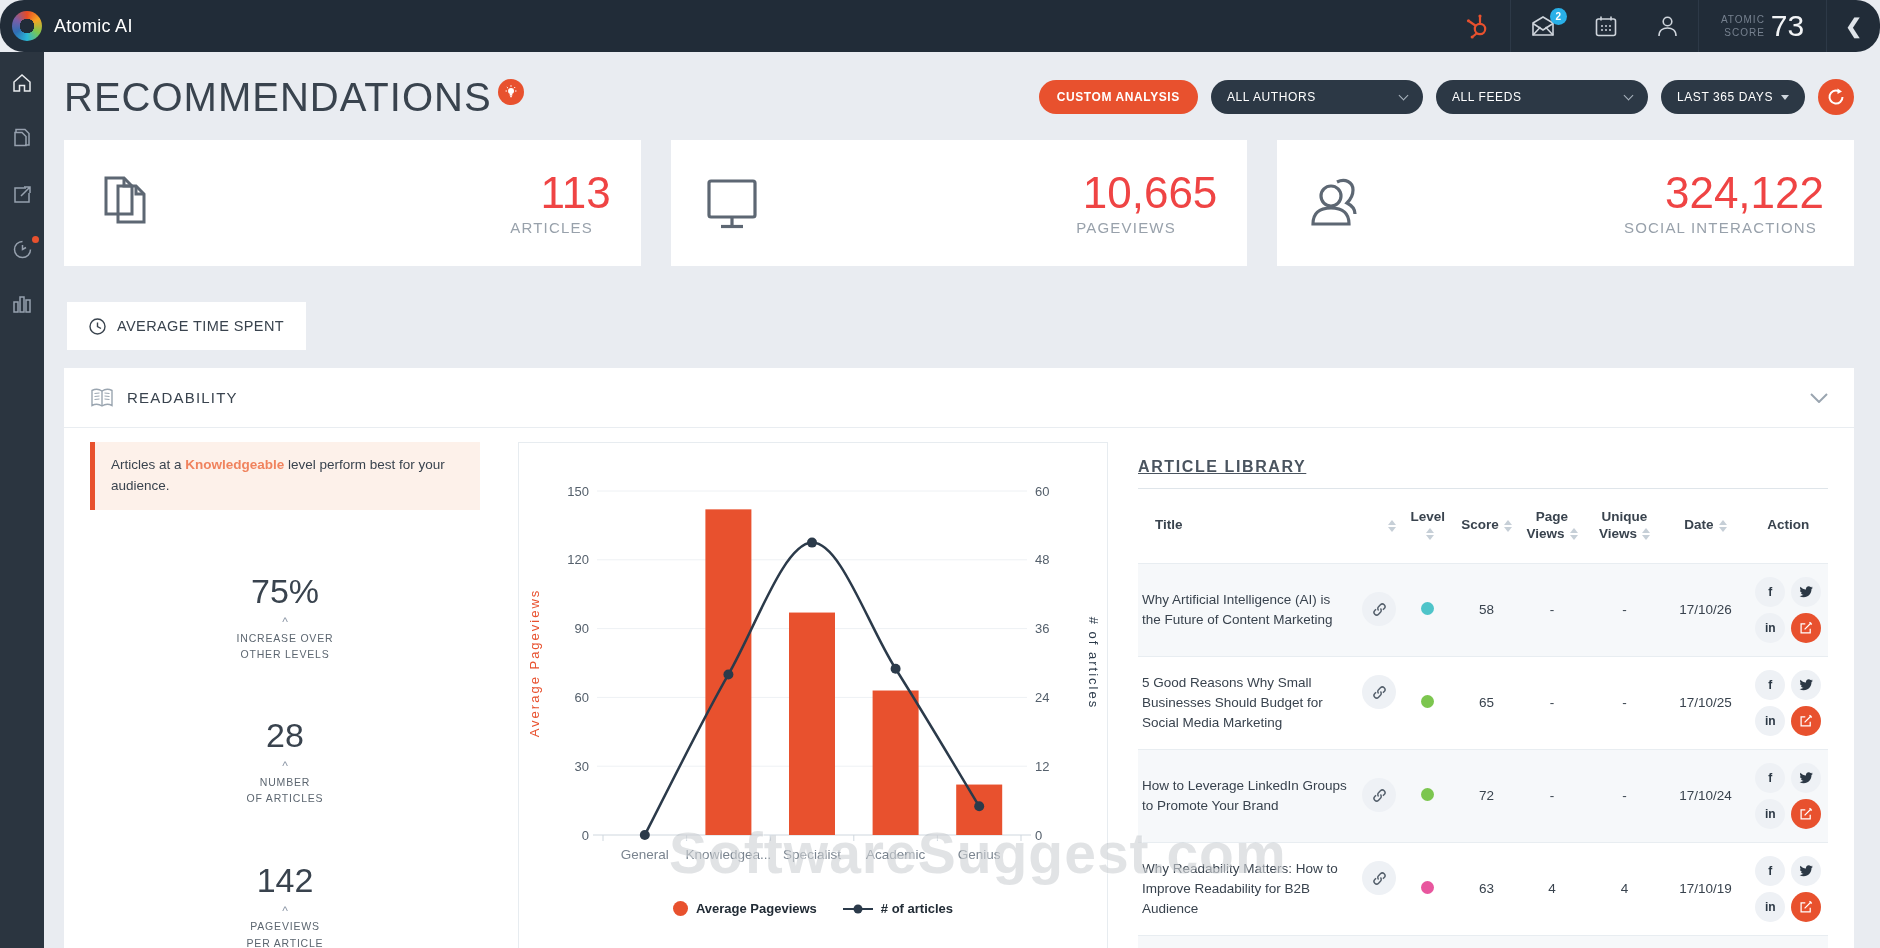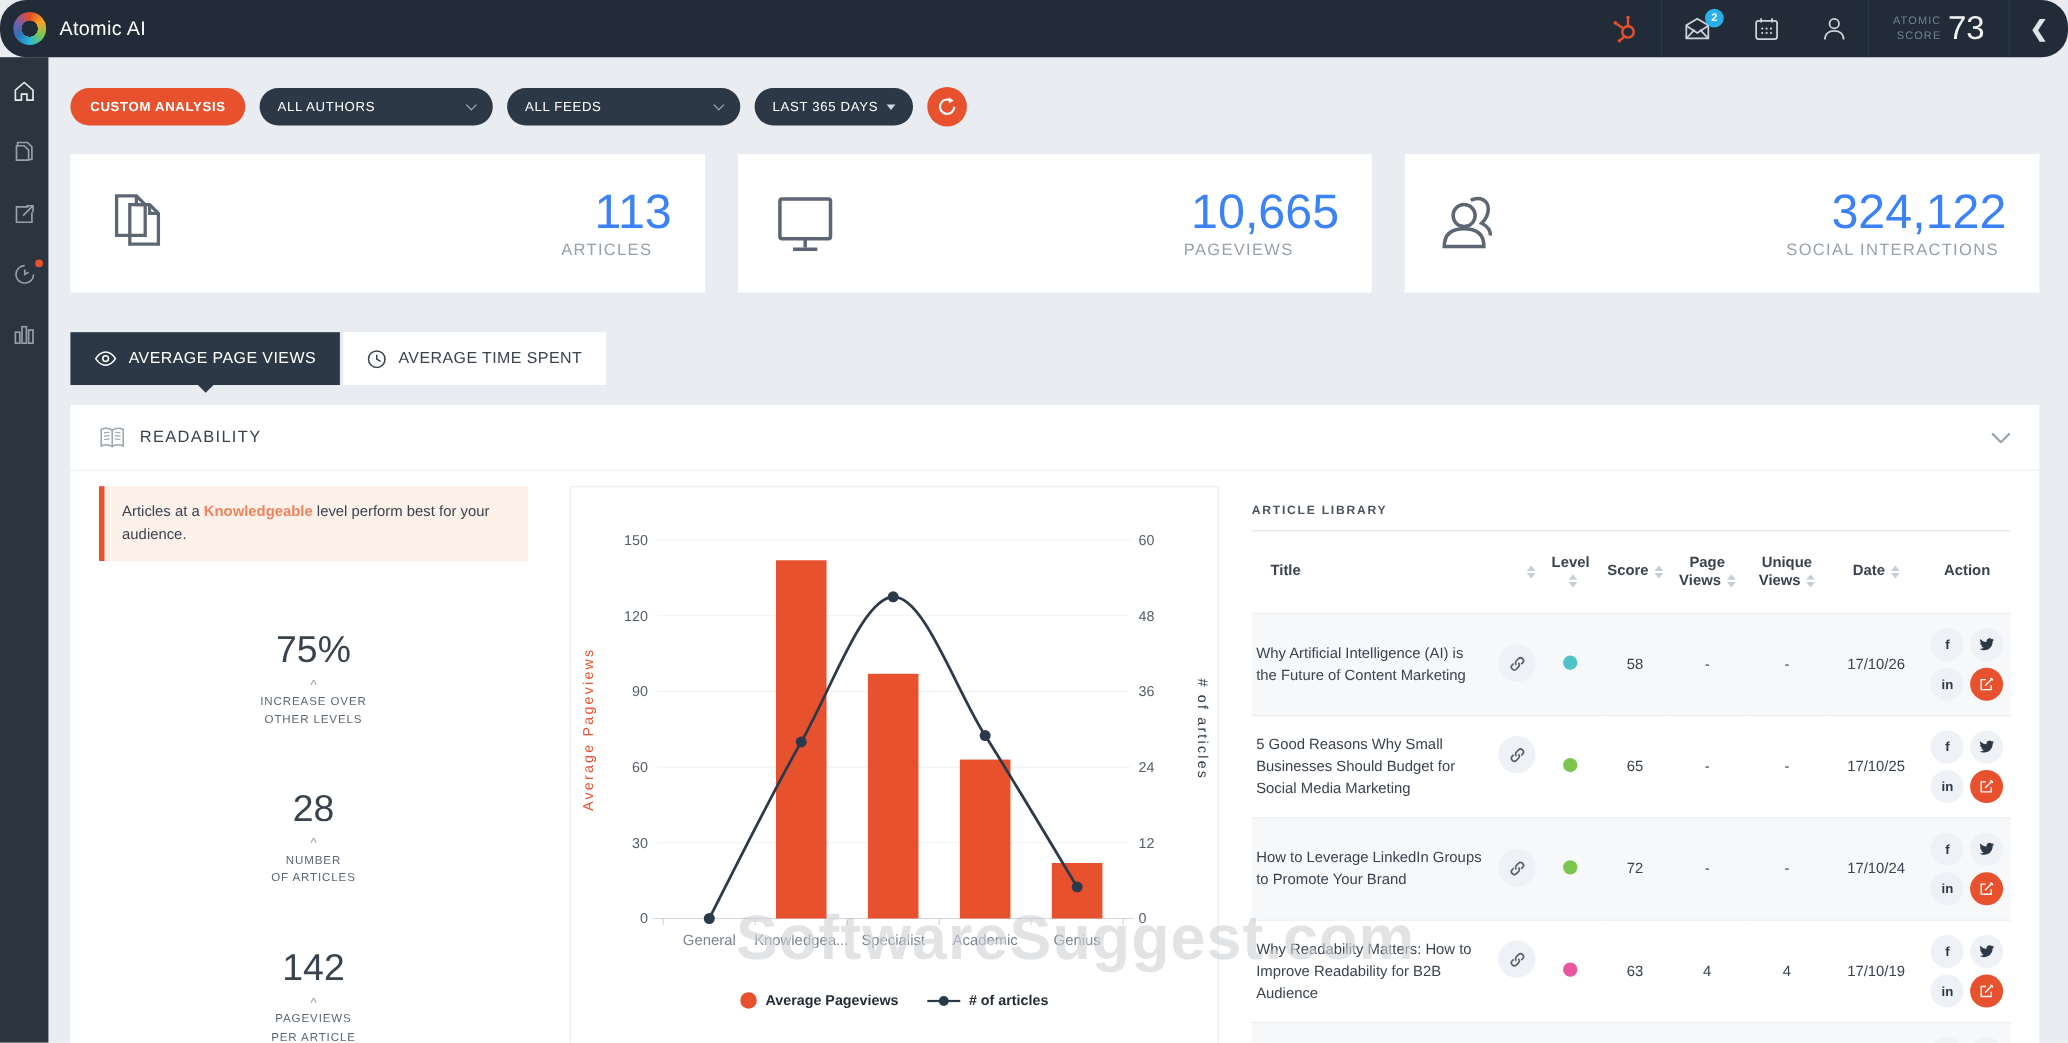--- a/index.html
+++ b/index.html
@@ -46,21 +46,21 @@
   .chev { width:7px; height:7px; border-right:1.6px solid #aab4bf; border-bottom:1.6px solid #aab4bf;
           transform:rotate(45deg); margin-top:-3px; }
   .tri-down { width:0; height:0; border-left:4px solid transparent; border-right:4px solid transparent;
               border-top:5px solid #cfd6dd; margin-left:8px; }
   .refresh { width:36px; height:36px; border-radius:50%; background:#e8512e; border:none; display:flex;
              align-items:center; justify-content:center; cursor:pointer; }
 
   
   .cards { display:flex; gap:30px; margin-top:14px; }
   .card { flex:1; background:#fff; height:126px; display:flex; align-items:center; justify-content:space-between; padding:0 30px; }
-  .card-num { font-size:44px; font-weight:300; color:#3b82f6; text-align:right; line-height:1.05;margin-left:48px;}
+  .card-num { font-size:44px; font-weight:300; color:#ef4444; text-align:right; line-height:1.05;margin-left:48px;}
   .card-label { font-size:15px; color:#98a1ab; letter-spacing:1.2px; text-align:center; margin-top:3px; }
 
   
   .tabs { display:flex; margin-top:36px; height:48px; }
   .tab { display:flex; align-items:center; gap:11px; padding:0 22px; font-size:14.5px; letter-spacing:.4px; cursor:pointer; position:relative;}
   .tab.active { background:#2c3845; color:#fff; }
   .tab.active::after { content:""; position:absolute; left:50%; bottom:-7px; transform:translateX(-50%);
                        border-left:8px solid transparent; border-right:8px solid transparent; border-top:8px solid #2c3845; }
   .tab.inactive { background:#fff; color:#39434e; margin-left:3px; }
 
@@ -82,21 +82,21 @@
 
   .chart-box { width:590px; flex:none; border:1px solid #e7ecf0; padding-top:12px; }
   .legend { display:flex; justify-content:center; align-items:center; gap:26px; margin-top:4px; font-size:13px; font-weight:bold; color:#222c36; }
   .legend-item { display:flex; align-items:center; gap:8px; }
   .lg-dot { width:15px; height:15px; border-radius:50%; }
   .lg-line { width:30px; height:2px; position:relative; }
   .lg-line::after { content:""; position:absolute; left:50%; top:50%; transform:translate(-50%,-50%);
                     width:9px; height:9px; border-radius:50%; background:inherit; }
 
   .right-col { flex:1; margin-left:30px; min-width:0; }
-  .lib-title { font-size:11px; font-weight:bold; letter-spacing:1.6px; color:#4a545f; padding:16px 0 12px; border-bottom:1px solid #dfe5ea; }
+  .lib-title { font-size:16px; font-weight:bold; letter-spacing:1.6px; color:#4a545f; padding:16px 0 12px; border-bottom:1px solid #dfe5ea;text-decoration:underline; }
   table { width:100%; border-collapse:collapse; table-layout:fixed; }
   th { font-size:13.5px; color:#39434e; font-weight:bold; padding:20px 4px; line-height:1.25; vertical-align:middle; }
   th .sort { display:inline-flex; flex-direction:column; gap:2px; margin-left:5px; vertical-align:middle; }
   .s-up { width:0;height:0;border-left:4px solid transparent;border-right:4px solid transparent;border-bottom:5px solid #c6cfd7;}
   .s-dn { width:0;height:0;border-left:4px solid transparent;border-right:4px solid transparent;border-top:5px solid #c6cfd7;}
   tbody tr { border-top:1px solid #e8edf1; }
   tbody tr:nth-child(odd) { background:#f6f8fa; }
   td { padding:13px 4px; vertical-align:middle; font-size:13.5px; color:#39434e; }
   td.center { text-align:center; }
   .title-cell { display:flex; gap:10px; }
@@ -202,20 +202,37 @@
       <rect x="2" y="8" width="4" height="10"></rect>
         <rect x="8" y="3" width="4" height="15"></rect>
         <rect x="14" y="6" width="4" height="12"></rect>
     </svg>
   </div>
 </div>
 
 <div class="main">
 
   <div class="head-row">
+    <div class="h1-wrap">
+      <h1>RECOMMENDATIONS</h1>
+      <div class="bulb">
+        <svg width="14" height="14" viewBox="0 0 14 14" fill="#fff">
+          <circle cx="7" cy="6" r="3"></circle>
+            <rect x="5.7" y="8.5" width="2.6" height="2.2"></rect>
+            <rect x="6" y="11.2" width="2" height="1"></rect>
+          <g stroke="#fff" stroke-width="1">
+              <line x1="7" y1="0.2" x2="7" y2="1.8"></line>
+              <line x1="1.5" y1="6" x2="3" y2="6"></line>
+              <line x1="11" y1="6" x2="12.5" y2="6"></line>
+              <line x1="2.8" y1="2" x2="4" y2="3.2"></line>
+              <line x1="11.2" y1="2" x2="10" y2="3.2"></line>
+            </g>
+        </svg>
+      </div>
+    </div>
     <div class="controls">
       <button class="btn btn-orange">CUSTOM ANALYSIS</button>
       <button class="btn btn-dark w-auth">
         <span>ALL AUTHORS</span>
         <span class="chev"></span>
       </button>
       <button class="btn btn-dark w-feeds">
         <span>ALL FEEDS</span>
         <span class="chev"></span>
       </button>
@@ -263,27 +280,20 @@
           <path d="M6 50 C6 38 14 34 24 34 C34 34 42 38 42 50 Z"></path>
       </svg>
       <div>
         <div class="card-num">324,122</div>
         <div class="card-label">SOCIAL INTERACTIONS</div>
       </div>
     </div>
   </div>
 
   <div class="tabs">
-    <div class="tab active">
-      <svg width="20" height="14" viewBox="0 0 20 14" fill="none" stroke="#fff" stroke-width="1.4">
-        <path d="M1 7 C4 2.5 7 1 10 1 C13 1 16 2.5 19 7 C16 11.5 13 13 10 13 C7 13 4 11.5 1 7 Z"></path>
-          <circle cx="10" cy="7" r="2.6"></circle>
-      </svg>
-      <span>AVERAGE PAGE VIEWS</span>
-    </div>
     <div class="tab inactive">
       <svg width="17" height="17" viewBox="0 0 17 17" fill="none" stroke="#39434e" stroke-width="1.4">
         <circle cx="8.5" cy="8.5" r="7.5"></circle>
           <path d="M8.5 4.5 V8.5 L12 10.5"></path>
       </svg>
       <span>AVERAGE TIME SPENT</span>
     </div>
   </div>
 
   <div class="panel">

